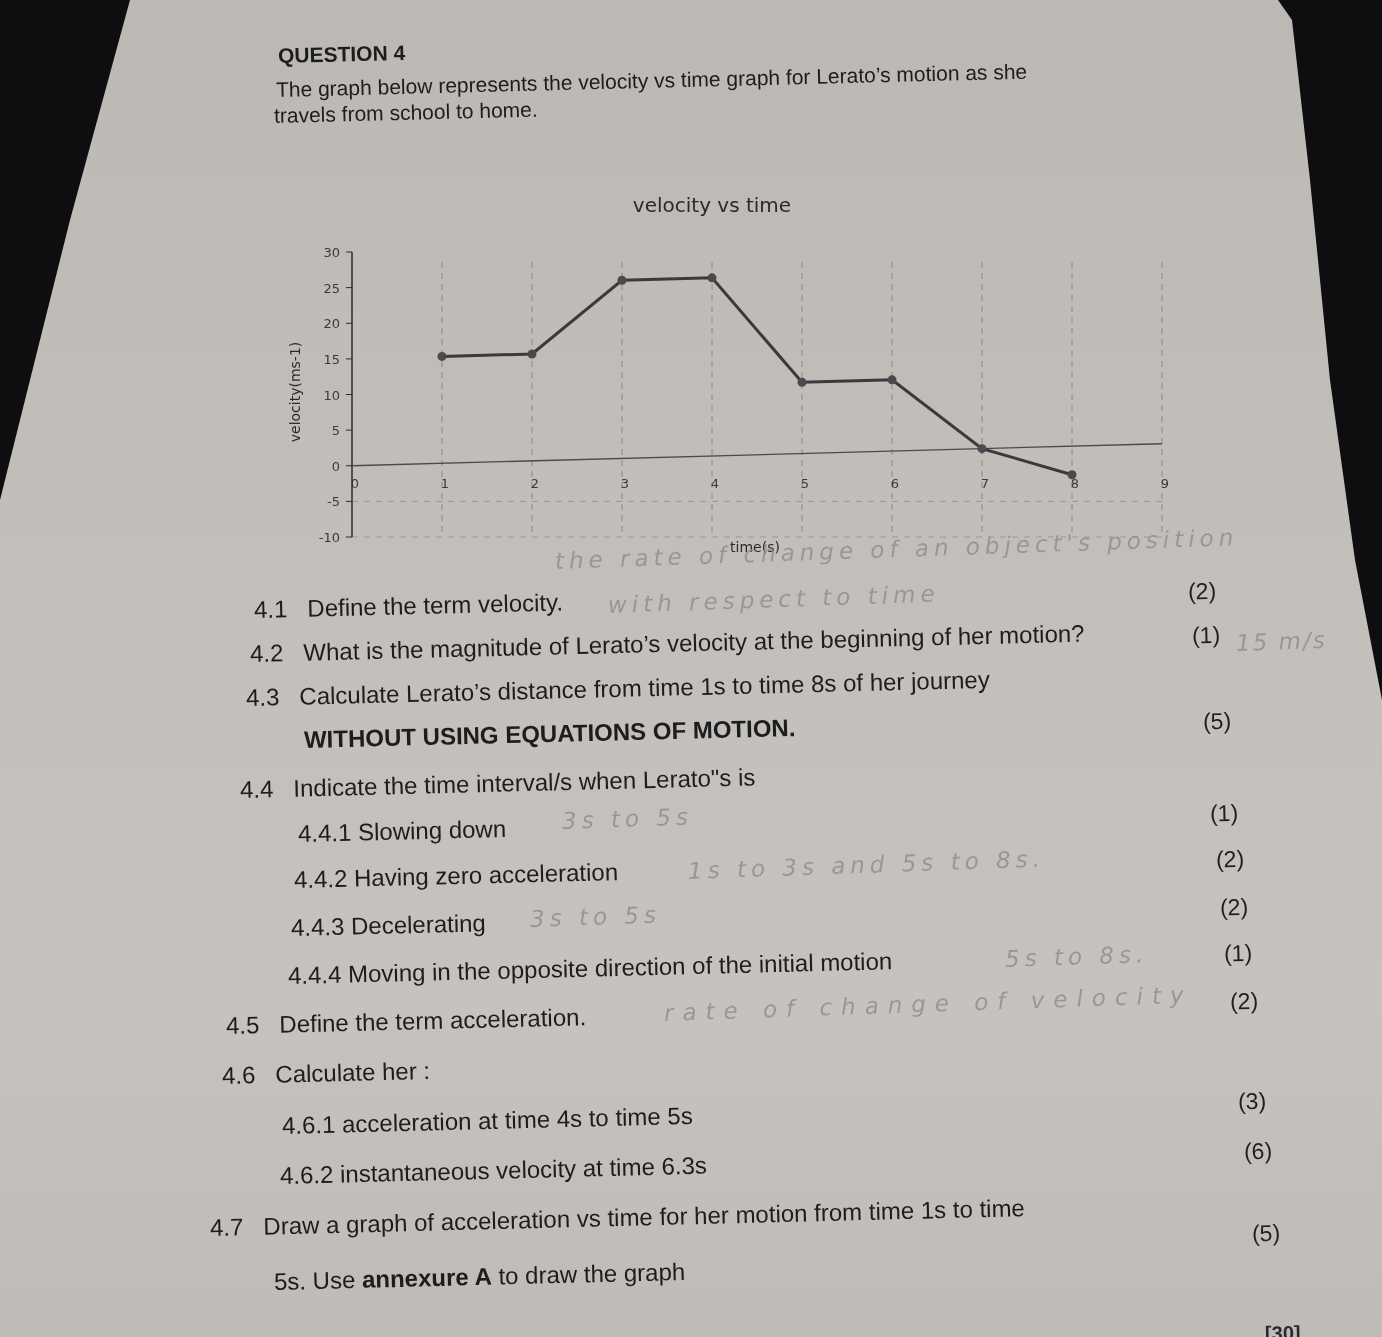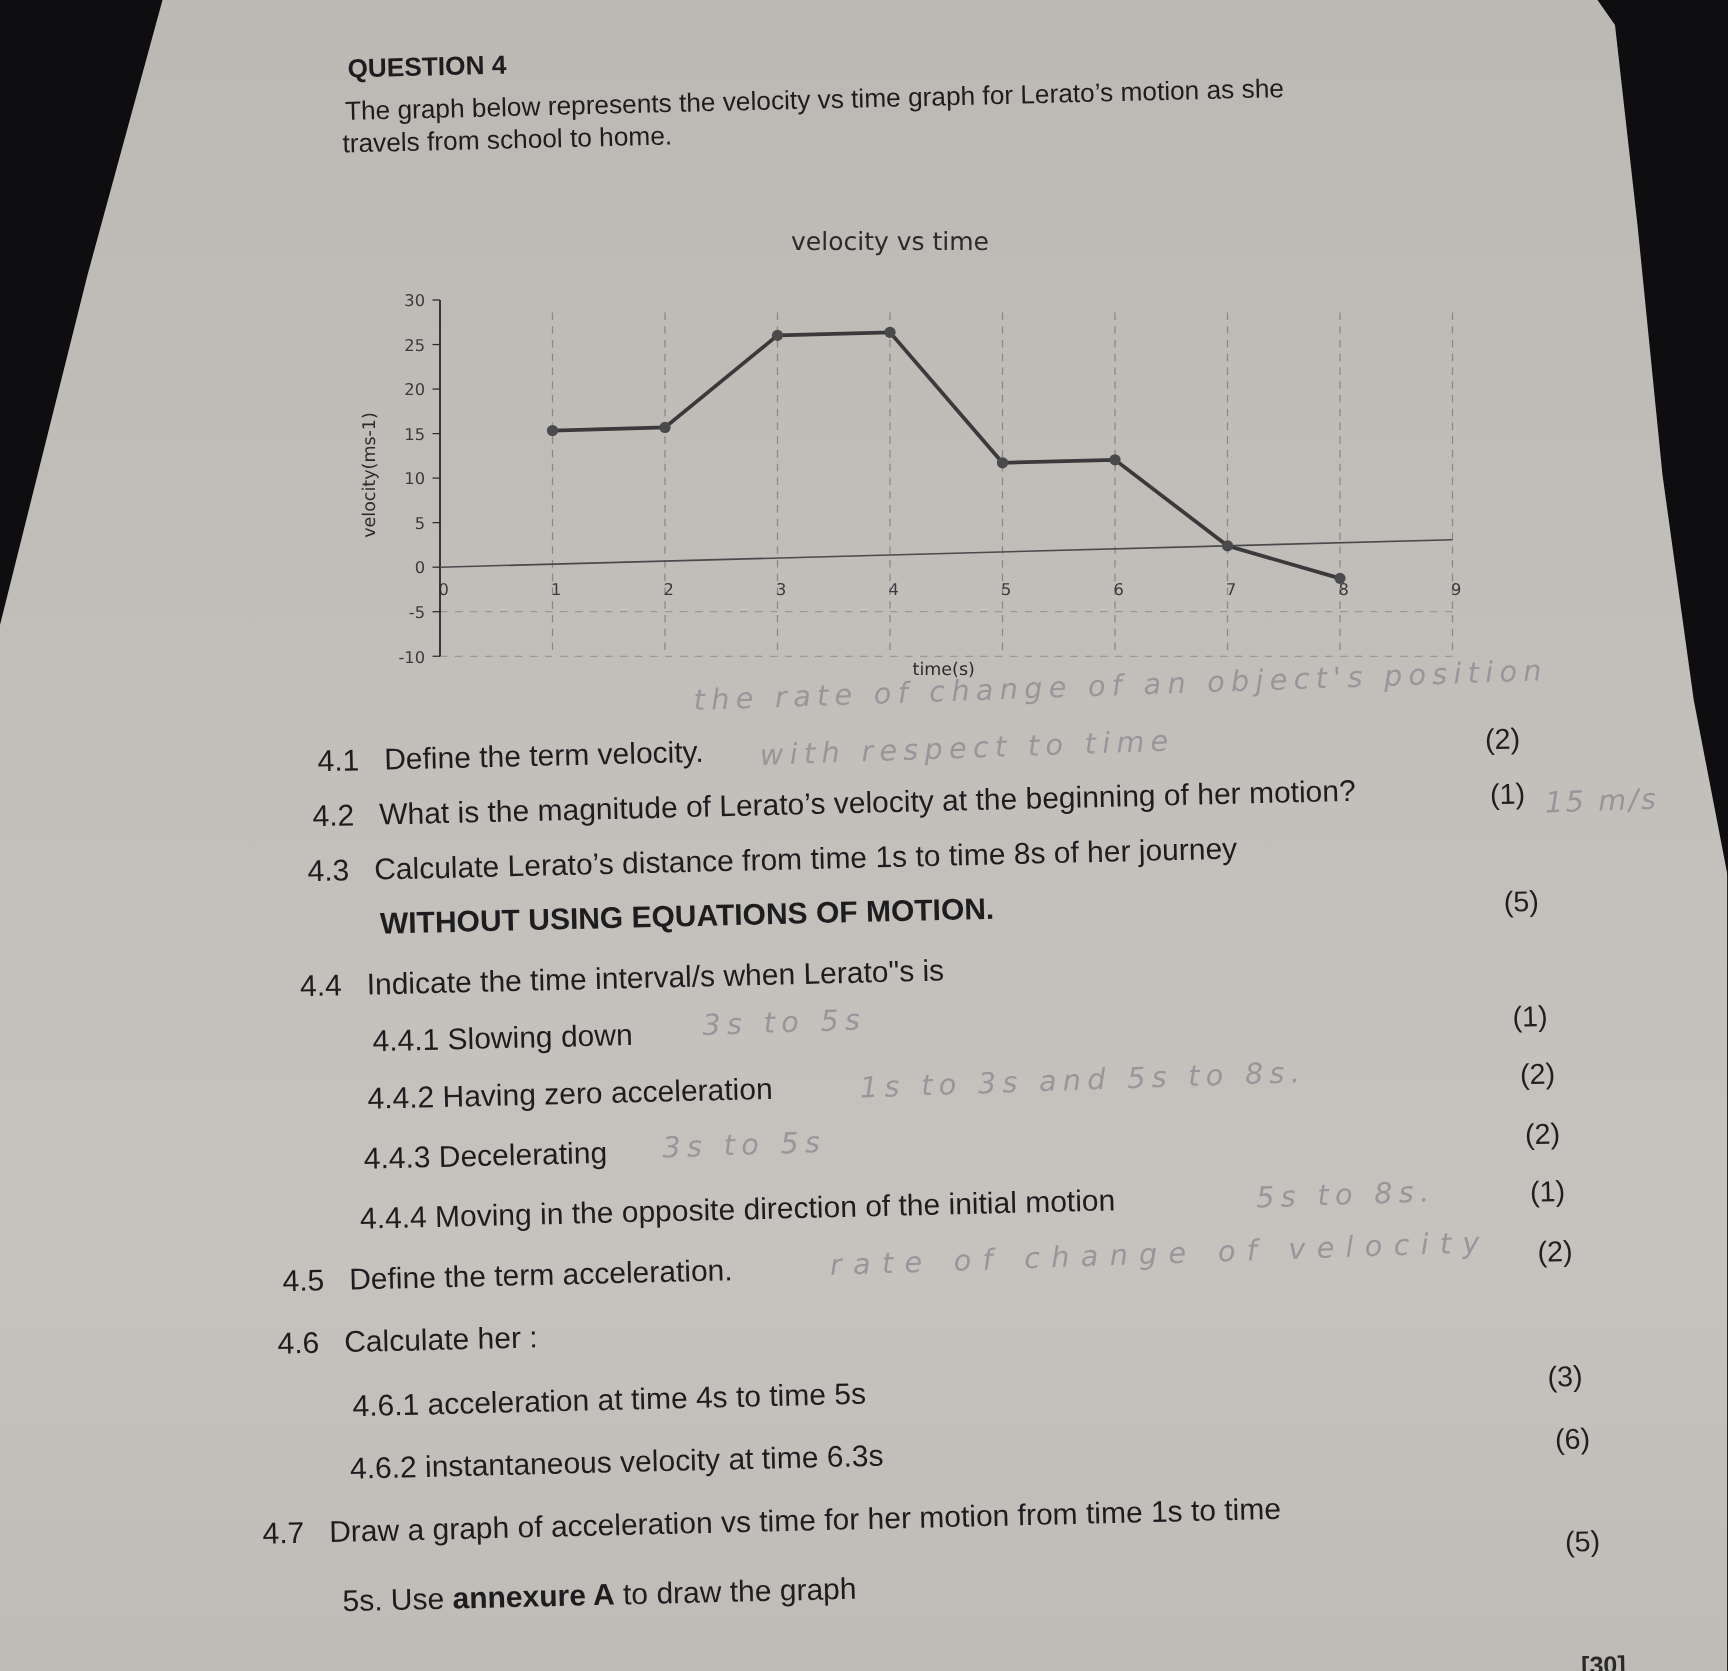--- a/index.html
+++ b/index.html
@@ -18,21 +18,21 @@
   .q-title { font-weight: bold; font-size: 21px; }
   .bold { font-weight: bold; }
   .marks { position: absolute; font-size: 23px; color: #1f1f22; transform: rotate(-1.4deg); }
   .hand {
     position: absolute; white-space: nowrap; color: #8e8c93;
     font-family: "DejaVu Sans", sans-serif; font-size: 23px; letter-spacing: 5px;
     transform: rotate(-2deg); transform-origin: left center; opacity: 0.8;
     font-style: italic;
   }
   .chart-wrap {
-    position: absolute; left: 250px; top: 168px; width: 940px; height: 390px;
+    position: absolute; left: 250px; top: 180px; width: 940px; height: 390px;
   }
   .chart-wrap svg { width: 100%; height: 100%; overflow: visible; }
   .chart-title { font-family: "DejaVu Sans", sans-serif; font-size: 20px; fill: #2a2a2c; }
   .tick { font-family: "DejaVu Sans", sans-serif; font-size: 13px; fill: #3a3a3c; }
   .axis-label { font-family: "DejaVu Sans", sans-serif; font-size: 14px; fill: #2a2a2c; }
   .total { position: absolute; left: 1265px; top: 1322px; font-weight: bold; font-size: 20px; color: #2a2a2c; transform: rotate(-1deg); }
 </style>
 </head>
 <body>
 

